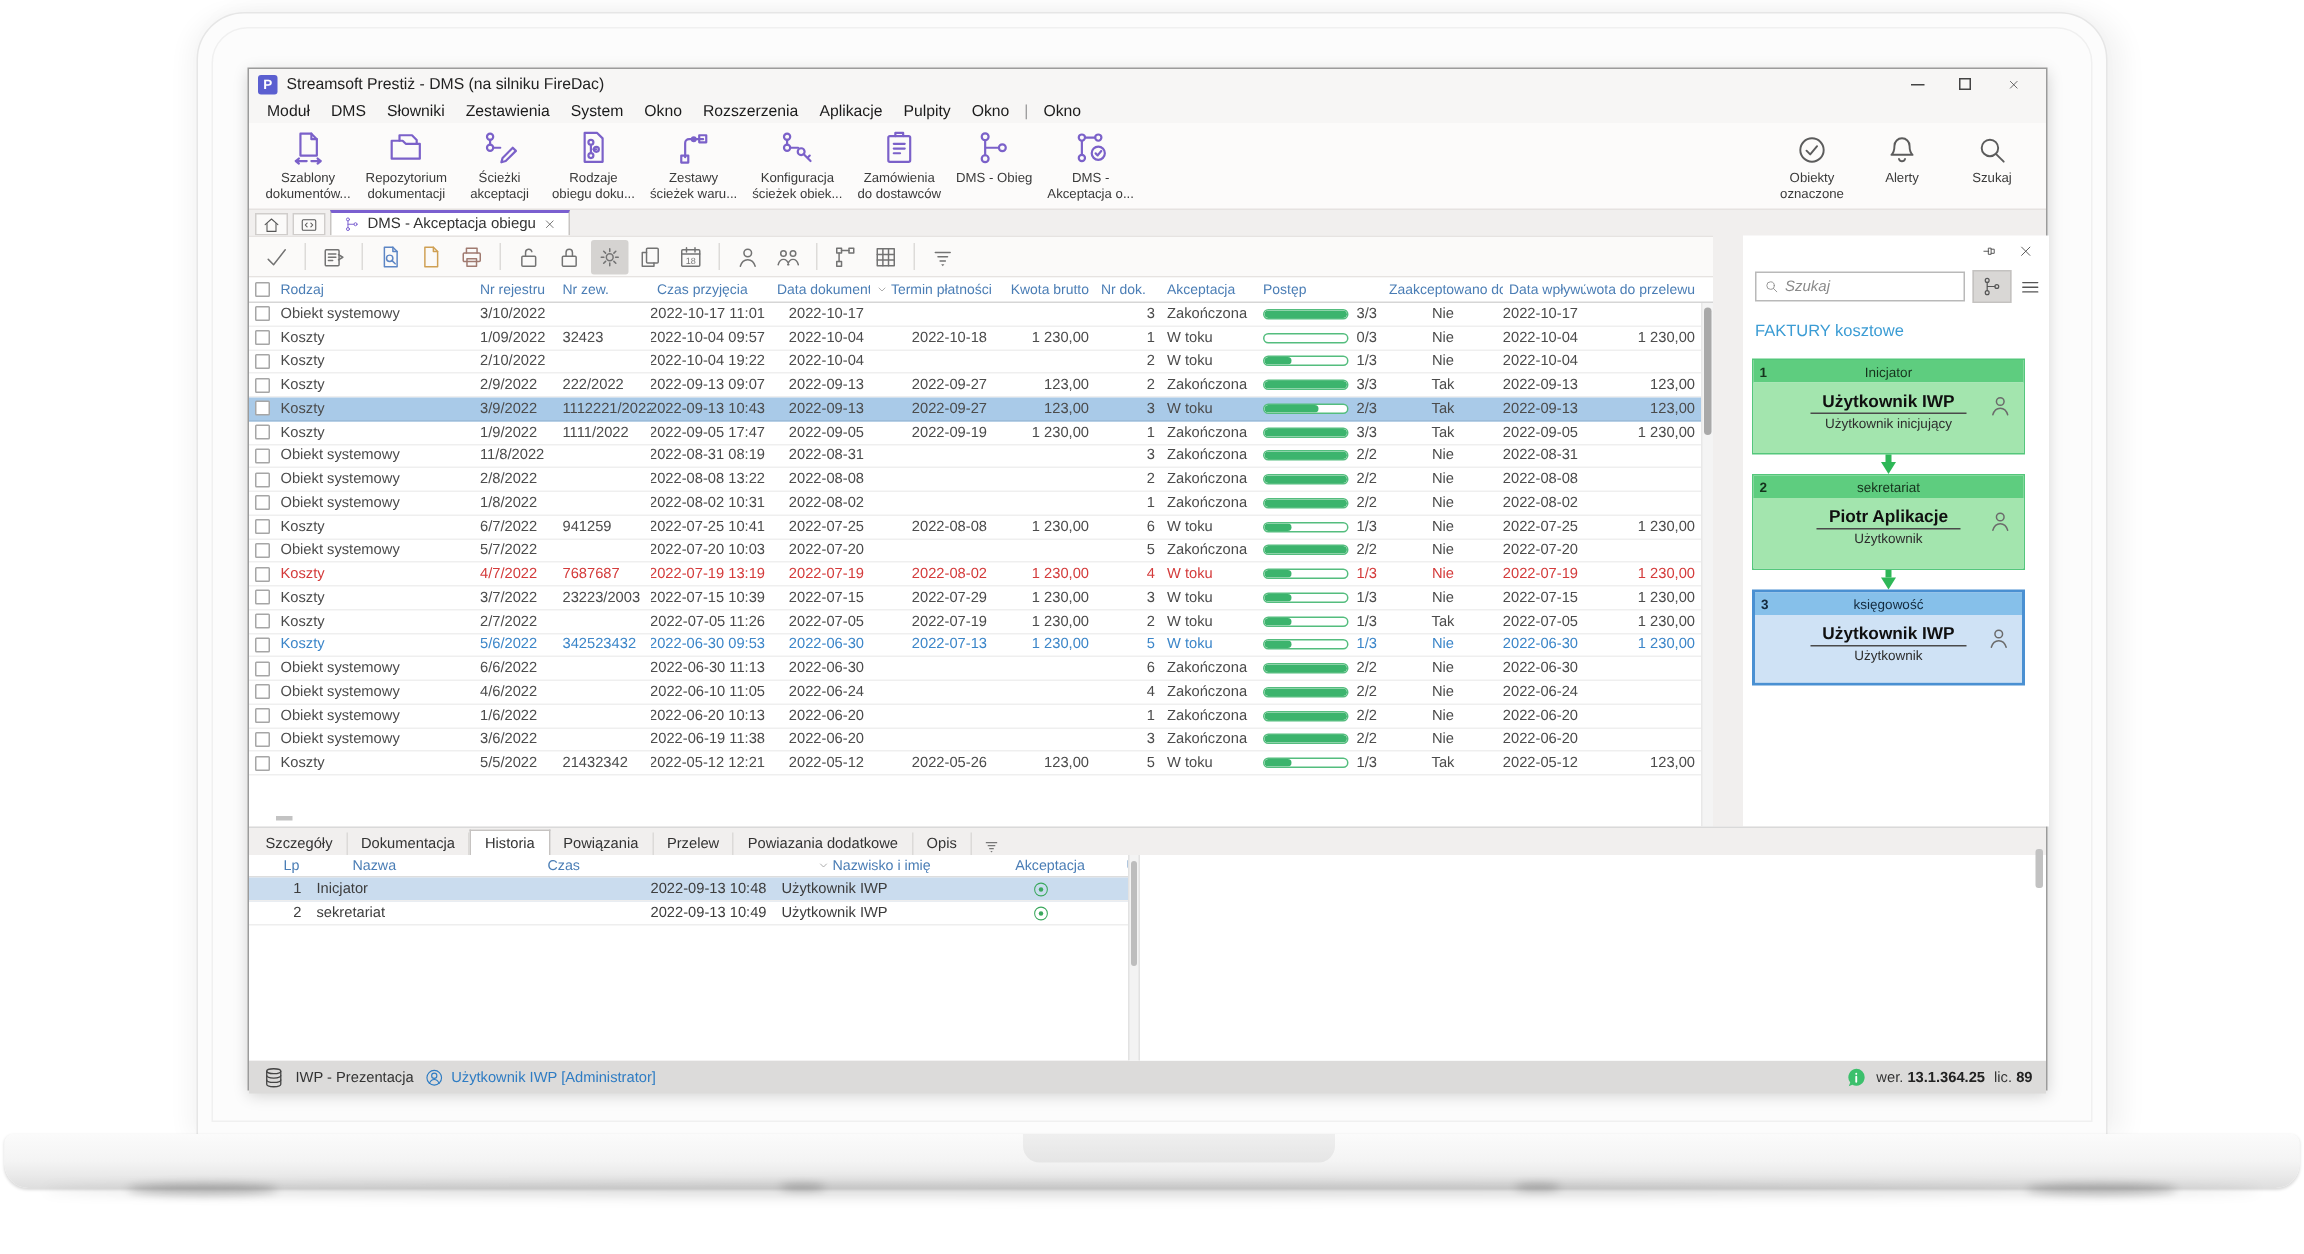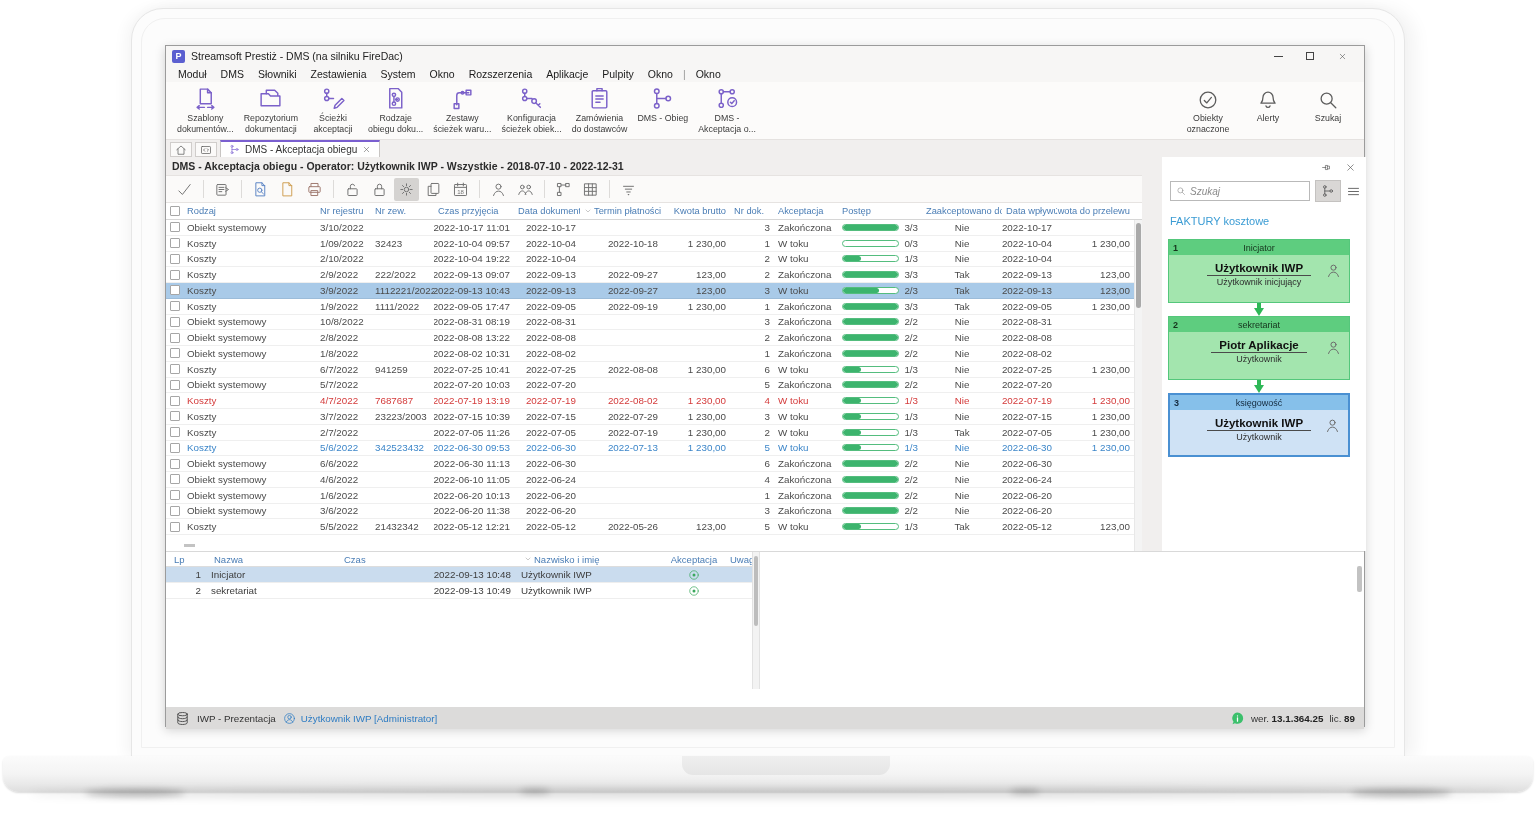--- a/index.html
+++ b/index.html
@@ -138,21 +138,21 @@
   .bottom-section { flex:none; height:156px; background:#fff; border-top:1px solid #d9d9d9; position:relative; }
   .btabs { height:18px; background:#f1efee; display:flex; align-items:flex-end; padding-left:2px; }
   .btab { height:15px; display:flex; align-items:center; padding:0 9px; font-size:9.8px; color:#333;
           border-right:1px solid #dcdad8; }
   .btab.active { background:#fff; border:1px solid #c6c3c1; border-bottom:none; height:17px; }
   .btabs-more { display:flex; align-items:center; margin-left:7px; color:#777; }
   .btabs-more svg { width:12px; height:12px; }
   .bottom-panes { display:flex; height:137px; }
   .history { flex:none; width:586px; }
   .hhead { display:flex; height:15px; border-bottom:1px solid #ddd; }
-  .hh { flex:none; display:flex; align-items:center; padding:0 8px; font-size:9.5px; color:#4a7db5;
+  .hh { flex:none; display:flex; align-items:center; padding:0 23px; font-size:9.5px; color:#4a7db5;
         white-space:nowrap; }
   .hh.center { justify-content:center; }
   .hh svg { width:8px; height:8px; color:#8a8a8a; margin-right:2px; }
   .hrow { display:flex; height:16px; align-items:center; border-bottom:1px solid #eee;
           font-size:9.8px; color:#3d3d3d; }
   .hc { flex:none; padding:0 5px; white-space:nowrap; overflow:hidden; display:flex; align-items:center; }
   .hc.right { justify-content:flex-end; } .hc.center { justify-content:center; }
   .hrow.sel { background:#cadcee; }
   .hc svg { width:12px; height:12px; color:#3aa85c; }
   .pane-divider { flex:none; width:8px; background:#f3f3f3; border-left:1px solid #e2e2e2;
@@ -354,21 +354,20 @@
           <span id="tab-close-ic" style="display:flex">
               <svg viewBox="0 0 24 24" fill="none" stroke="currentColor" stroke-width="1.4" stroke-linecap="round" stroke-linejoin="round" style="width:9px;height:9px;color:#555">
                 <path d="M6 6l12 12M18 6L6 18"></path>
               </svg>
             </span>
         </span>
       </div>
 
       <div class="row1">
         <div class="left-col">
-          <div class="doc-header">DMS - Akceptacja obiegu - Operator: Użytkownik IWP - Wszystkie - 2018-07-10 - 2022-12-31</div>
           <div class="grid-toolbar" id="grid-toolbar">
               <span class="ticon">
                 <svg viewBox="0 0 24 24" fill="none" stroke="currentColor" stroke-width="1.4" stroke-linecap="round" stroke-linejoin="round">
                   <path d="M4 14l5 5L20 5"></path>
                 </svg>
               </span>
               <span class="tsep"></span>
               <span class="ticon">
                 <svg viewBox="0 0 24 24" fill="none" stroke="currentColor" stroke-width="1.4" stroke-linecap="round" stroke-linejoin="round">
                   <rect x="4" y="5" width="13" height="15" rx="1"></rect>
@@ -783,21 +782,21 @@
                   <span class="gc right" style="width:78px">
                     <span>1 230,00</span>
                   </span>
                 </div>
                 <div class="grow">
                   <span class="gc" style="width:150px">
                     <span class="cb"></span>
                     <span>Obiekt systemowy</span>
                   </span>
                   <span class="gc" style="width:55px">
-                    <span>10/8/2022</span>
+                    <span>11/8/2022</span>
                   </span>
                   <span class="gc" style="width:63px">
                     <span></span>
                   </span>
                   <span class="gc right" style="width:80px">
                     <span>2022-08-31 08:19</span>
                   </span>
                   <span class="gc right" style="width:66px">
                     <span>2022-08-31</span>
                   </span>
@@ -1329,21 +1328,21 @@
                     <span class="cb"></span>
                     <span>Obiekt systemowy</span>
                   </span>
                   <span class="gc" style="width:55px">
                     <span>3/6/2022</span>
                   </span>
                   <span class="gc" style="width:63px">
                     <span></span>
                   </span>
                   <span class="gc right" style="width:80px">
-                    <span>2022-06-20 11:38</span>
+                    <span>2022-06-19 11:38</span>
                   </span>
                   <span class="gc right" style="width:66px">
                     <span>2022-06-20</span>
                   </span>
                   <span class="gc right" style="width:82px">
                     <span></span>
                   </span>
                   <span class="gc right" style="width:68px">
                     <span></span>
                   </span>
@@ -1510,20 +1509,35 @@
                     </svg></span>
                   <div><span class="step-name">Użytkownik IWP</span></div>
                   <div class="step-sub">Użytkownik</div>
                 </div>
               </div>
             </div>
         </div>
       </div>
 
       <div class="bottom-section">
+        <div class="btabs" id="btabs">
+            <span class="btab">Szczegóły</span>
+            <span class="btab">Dokumentacja</span>
+            <span class="btab active">Historia</span>
+            <span class="btab">Powiązania</span>
+            <span class="btab">Przelew</span>
+            <span class="btab">Powiazania dodatkowe</span>
+            <span class="btab">Opis</span>
+            <span class="btabs-more">
+              <svg viewBox="0 0 24 24" fill="none" stroke="currentColor" stroke-width="1.4" stroke-linecap="round" stroke-linejoin="round">
+                <path d="M5 7.5h14M7.5 11.5h9M9.5 15.5h5"></path>
+                <path d="M10.5 18.5h3l-1.5 2z" fill="currentColor" stroke="none"></path>
+              </svg>
+            </span>
+          </div>
         <div class="bottom-panes">
           <div class="history">
             <div class="hhead" id="hist-header">
                 <span class="hh" style="width:40px">
                   <span>Lp</span>
                 </span>
                 <span class="hh" style="width:130px">
                   <span>Nazwa</span>
                 </span>
                 <span class="hh" style="width:180px">

